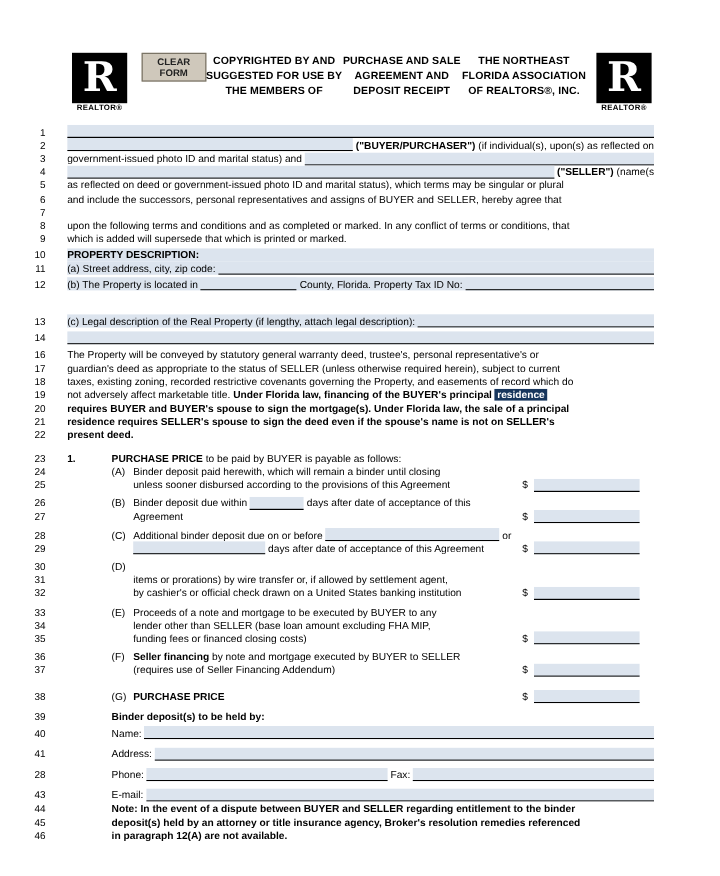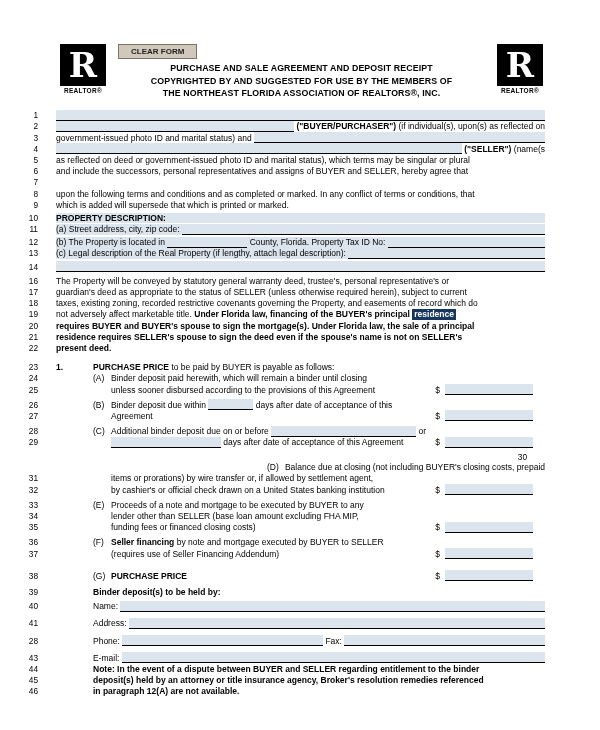--- a/index.html
+++ b/index.html
@@ -13,21 +13,21 @@
   }
   
   .header { display:flex; align-items:flex-start; margin-left:34px; }
   .logo { width:50px; flex:none; text-align:center; }
   .logo-box {
     width:46px; height:42px; background:#000; color:#fff; margin:0 auto;
     font-family:"DejaVu Serif", serif; font-weight:bold; font-size:34px;
     line-height:42px; text-align:center;
   }
   .logo-caption { font-size:6.5px; font-weight:bold; letter-spacing:.3px; margin-top:1px; }
-  .header-center { flex:1; display:flex; flex-direction:column; align-items:center; margin:0 6px; }
+  .header-center { flex:1; display:flex; flex-direction:row; align-items:center; margin:0 6px; }
   .clear-form {
     align-self:flex-start; margin:0 0 3px 4px;
     background:#cfc8bb; border:1px solid #7a7466; color:#222;
     font-family:"Liberation Sans", sans-serif;
     font-size:8px; font-weight:bold; padding:2px 12px; cursor:pointer;
   }
   .title { font-weight:bold; font-size:8.8px; line-height:12.5px; text-align:center; letter-spacing:.1px; }
   
   .doc-lines { margin-top:10px; }
   .line { display:flex; align-items:flex-end; min-height:11.2px; }
@@ -52,22 +52,22 @@
 
 <div class="page">
 
   <div class="header">
     <div class="logo">
       <div class="logo-box">R</div>
       <div class="logo-caption">REALTOR®</div>
     </div>
     <div class="header-center">
       <button class="clear-form">CLEAR FORM</button>
+      <div class="title">COPYRIGHTED BY AND SUGGESTED FOR USE BY THE MEMBERS OF</div>
       <div class="title">PURCHASE AND SALE AGREEMENT AND DEPOSIT RECEIPT</div>
-      <div class="title">COPYRIGHTED BY AND SUGGESTED FOR USE BY THE MEMBERS OF</div>
       <div class="title">THE NORTHEAST FLORIDA ASSOCIATION OF REALTORS®, INC.</div>
     </div>
     <div class="logo">
       <div class="logo-box">R</div>
       <div class="logo-caption">REALTOR®</div>
     </div>
   </div>
 
   <div class="doc-lines">
       <div class="line">
@@ -110,21 +110,21 @@
         <span class="content"><span class="seg-b">PROPERTY DESCRIPTION:</span></span>
       </div>
       <div class="line shade">
         <span class="num">11</span>
         <span class="content"><span>(a) Street address, city, zip code: </span><span class="seg-f grow"></span></span>
       </div>
       <div class="line shade" style="margin-top: 2px;">
         <span class="num">12</span>
         <span class="content"><span>(b) The Property is located in </span><span class="seg-f" style="width: 80px;"></span><span> County, Florida. Property Tax ID No: </span><span class="seg-f grow"></span></span>
       </div>
-      <div class="line shade" style="margin-top: 0;">
+      <div class="line shade" style="margin-top: 20px;">
         <span class="num">13</span>
         <span class="content"><span>(c) Legal description of the Real Property (if lengthy, attach legal description): </span><span class="seg-f grow"></span></span>
       </div>
       <div class="line shade" style="margin-top: 2px;">
         <span class="num">14</span>
         <span class="content"><span class="seg-f grow"></span></span>
       </div>
       <div class="line" style="margin-top: 3px;">
         <span class="num">16</span>
         <span class="content"><span>The Property will be conveyed by statutory general warranty deed, trustee's, personal representative's or</span></span>
@@ -174,23 +174,23 @@
         <span class="content" style="padding-left: 55px;"><span>Agreement</span><span class="usd"><span class="sym">$</span><span class="seg-f"></span></span></span>
       </div>
       <div class="line" style="margin-top: 4px;">
         <span class="num">28</span>
         <span class="content" style="padding-left: 37px;"><span style="width: 18px; flex: 0 0 auto;">(C)</span><span>Additional binder deposit due on or before </span><span class="seg-f" style="width: 145px;"></span><span> or</span></span>
       </div>
       <div class="line">
         <span class="num">29</span>
         <span class="content" style="padding-left: 55px;"><span class="seg-f" style="width: 110px;"></span><span> days after date of acceptance of this Agreement</span><span class="usd"><span class="sym">$</span><span class="seg-f"></span></span></span>
       </div>
-      <div class="line" style="margin-top: 4px; flex-direction: column;">
+      <div class="line" style="margin-top: 4px;">
         <span class="num">30</span>
-        <span class="content" style="padding-left: 37px;"><span style="width: 18px; flex: 0 0 auto;">(D)</span><span>Balance due at closing (not including BUYER's closing costs, prepaid</span></span>
+        <span class="content" style="padding-left: 37px;"><span style="width: 18px; flex: 0 0 auto;">(D)</span></span>
       </div>
       <div class="line">
         <span class="num">31</span>
         <span class="content" style="padding-left: 55px;"><span>items or prorations) by wire transfer or, if allowed by settlement agent,</span></span>
       </div>
       <div class="line">
         <span class="num">32</span>
         <span class="content" style="padding-left: 55px;"><span>by cashier's or official check drawn on a United States banking institution</span><span class="usd"><span class="sym">$</span><span class="seg-f"></span></span></span>
       </div>
       <div class="line" style="margin-top: 4px;">

